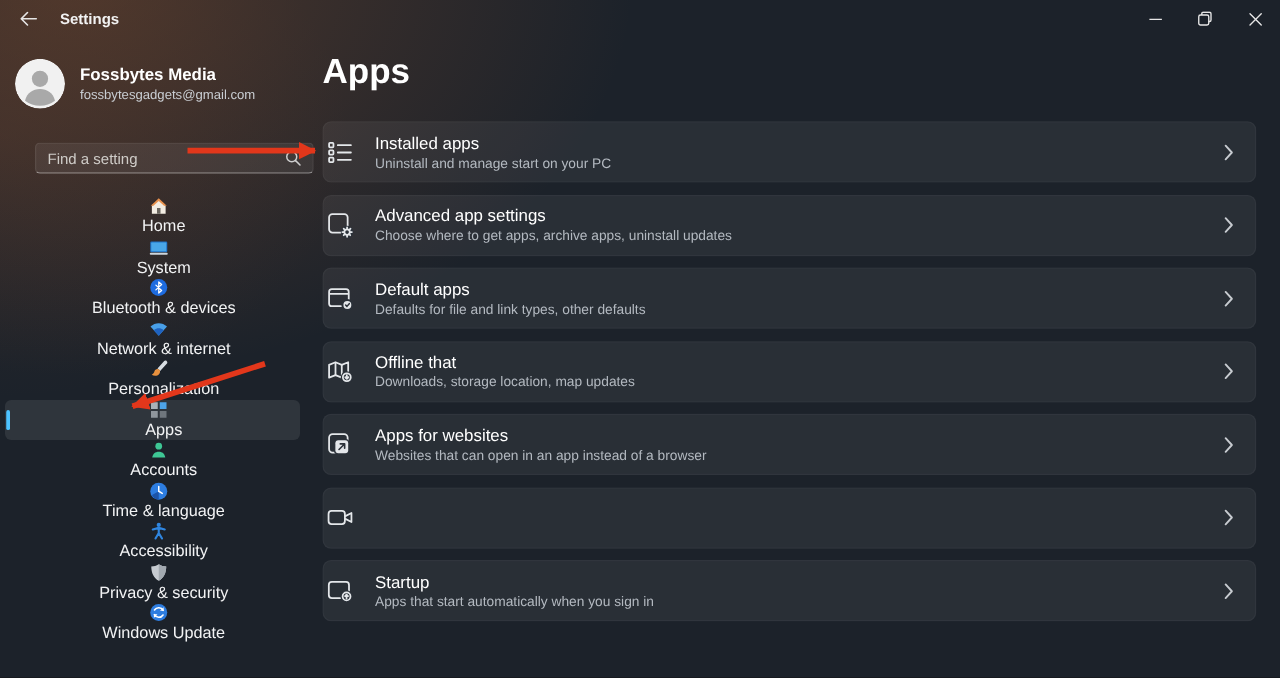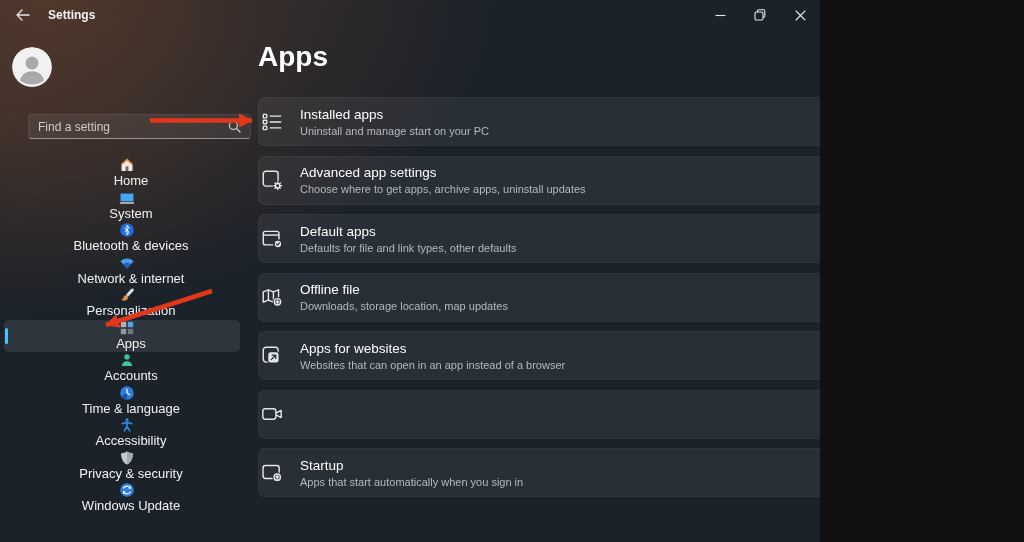--- a/index.html
+++ b/index.html
@@ -6,21 +6,21 @@
     --accent:#4cc2ff;
     --annotation:#e2371b;
     --card-bg:rgba(255,255,255,0.058);
     --mask:#2b3139;
     --txt:#ffffff;
     --txt-dim:#b3b9c0;
   }
   *{margin:0;padding:0;box-sizing:border-box;}
   body{width:1024px;height:542px;font-family:"Liberation Sans","DejaVu Sans",sans-serif;overflow:hidden;background:#111;}
   .window{
-    position:relative;width:820px;height:542px;overflow:hidden;color:var(--txt);
+    position:relative;width:1024px;height:542px;overflow:hidden;color:var(--txt);
     background-color:#1c222a;
     background-image:
       radial-gradient(720px 520px at 6% -4%, rgba(152,86,46,0.40), rgba(152,86,46,0.0) 62%),
       radial-gradient(400px 300px at 0% 20%, rgba(120,70,45,0.18), rgba(0,0,0,0) 70%);
   }
   
   .titlebar{position:absolute;left:0;top:0;width:100%;height:30px;display:flex;align-items:center;}
   .back-btn{width:30px;height:24px;margin-left:8px;display:flex;align-items:center;justify-content:center;border-radius:4px;cursor:pointer;}
   .tb-title{font-size:12px;font-weight:700;margin-left:10px;color:#f2f2f2;}
   .win-controls{position:absolute;right:0;top:0;height:30px;display:flex;}
@@ -105,20 +105,24 @@
   <div class="sidebar">
 
     <div class="profile">
       <div class="avatar">
         <svg viewBox="0 0 40 40" width="40" height="40">
             <circle cx="20" cy="20" r="20" fill="#f1f1f1"></circle>
             <circle cx="20" cy="16" r="6.5" fill="#a9a9a9"></circle>
             <path d="M8 33.5c1.5-6.2 6.3-9.3 12-9.3s10.5 3.1 12 9.3a20 20 0 0 1-24 0z" fill="#a9a9a9"></path>
           </svg>
       </div>
+      <div class="profile-text">
+        <div class="profile-name">Fossbytes Media</div>
+        <div class="profile-email">fossbytesgadgets@gmail.com</div>
+      </div>
     </div>
 
     <div class="searchbox">
       <input type="text" placeholder="Find a setting" style="">
       <span class="search-icon">
         <svg width="13" height="13" viewBox="0 0 13 13">
             <circle cx="5.4" cy="5.4" r="4" stroke="#cfcfcf" fill="none" stroke-width="1.2"></circle>
             <path d="M8.5 8.5 12 12" stroke="#cfcfcf" stroke-width="1.2" stroke-linecap="round"></path>
           </svg>
       </span>
@@ -317,21 +321,21 @@
         <span class="cicon">
           <svg viewBox="0 0 22 22" width="24" height="24" fill="none" stroke="#e4e7ea" stroke-width="1.3">
               <path d="M3 6.3 7.7 4.4l4.6 1.9L17 4.4v9.4l-4.7 1.9-4.6-1.9L3 15.7z" stroke-linejoin="round"></path>
               <path d="M7.7 4.4v9.4M12.3 6.3v9.4"></path>
               <circle cx="16" cy="15.4" r="4.4" fill="var(--mask)" stroke="none"></circle>
               <circle cx="16" cy="15.4" r="2.9"></circle>
               <path d="M16 13.9v2.4M14.9 15.4l1.1 1.1 1.1-1.1" stroke-linecap="round" stroke-linejoin="round"></path>
             </svg>
         </span>
         <div>
-          <div class="card-title">Offline file</div>
+          <div class="card-title">Offline that</div>
           <div class="card-sub">Downloads, storage location, map updates</div>
         </div>
         <span class="chev">
           <svg width="8" height="14" viewBox="0 0 8 14">
               <path d="M1.5 1.5 6.5 7l-5 5.5" stroke="#c7cbd0" stroke-width="1.5" fill="none" stroke-linecap="round" stroke-linejoin="round"></path>
             </svg>
         </span>
       </div>
 
       <div class="card">

